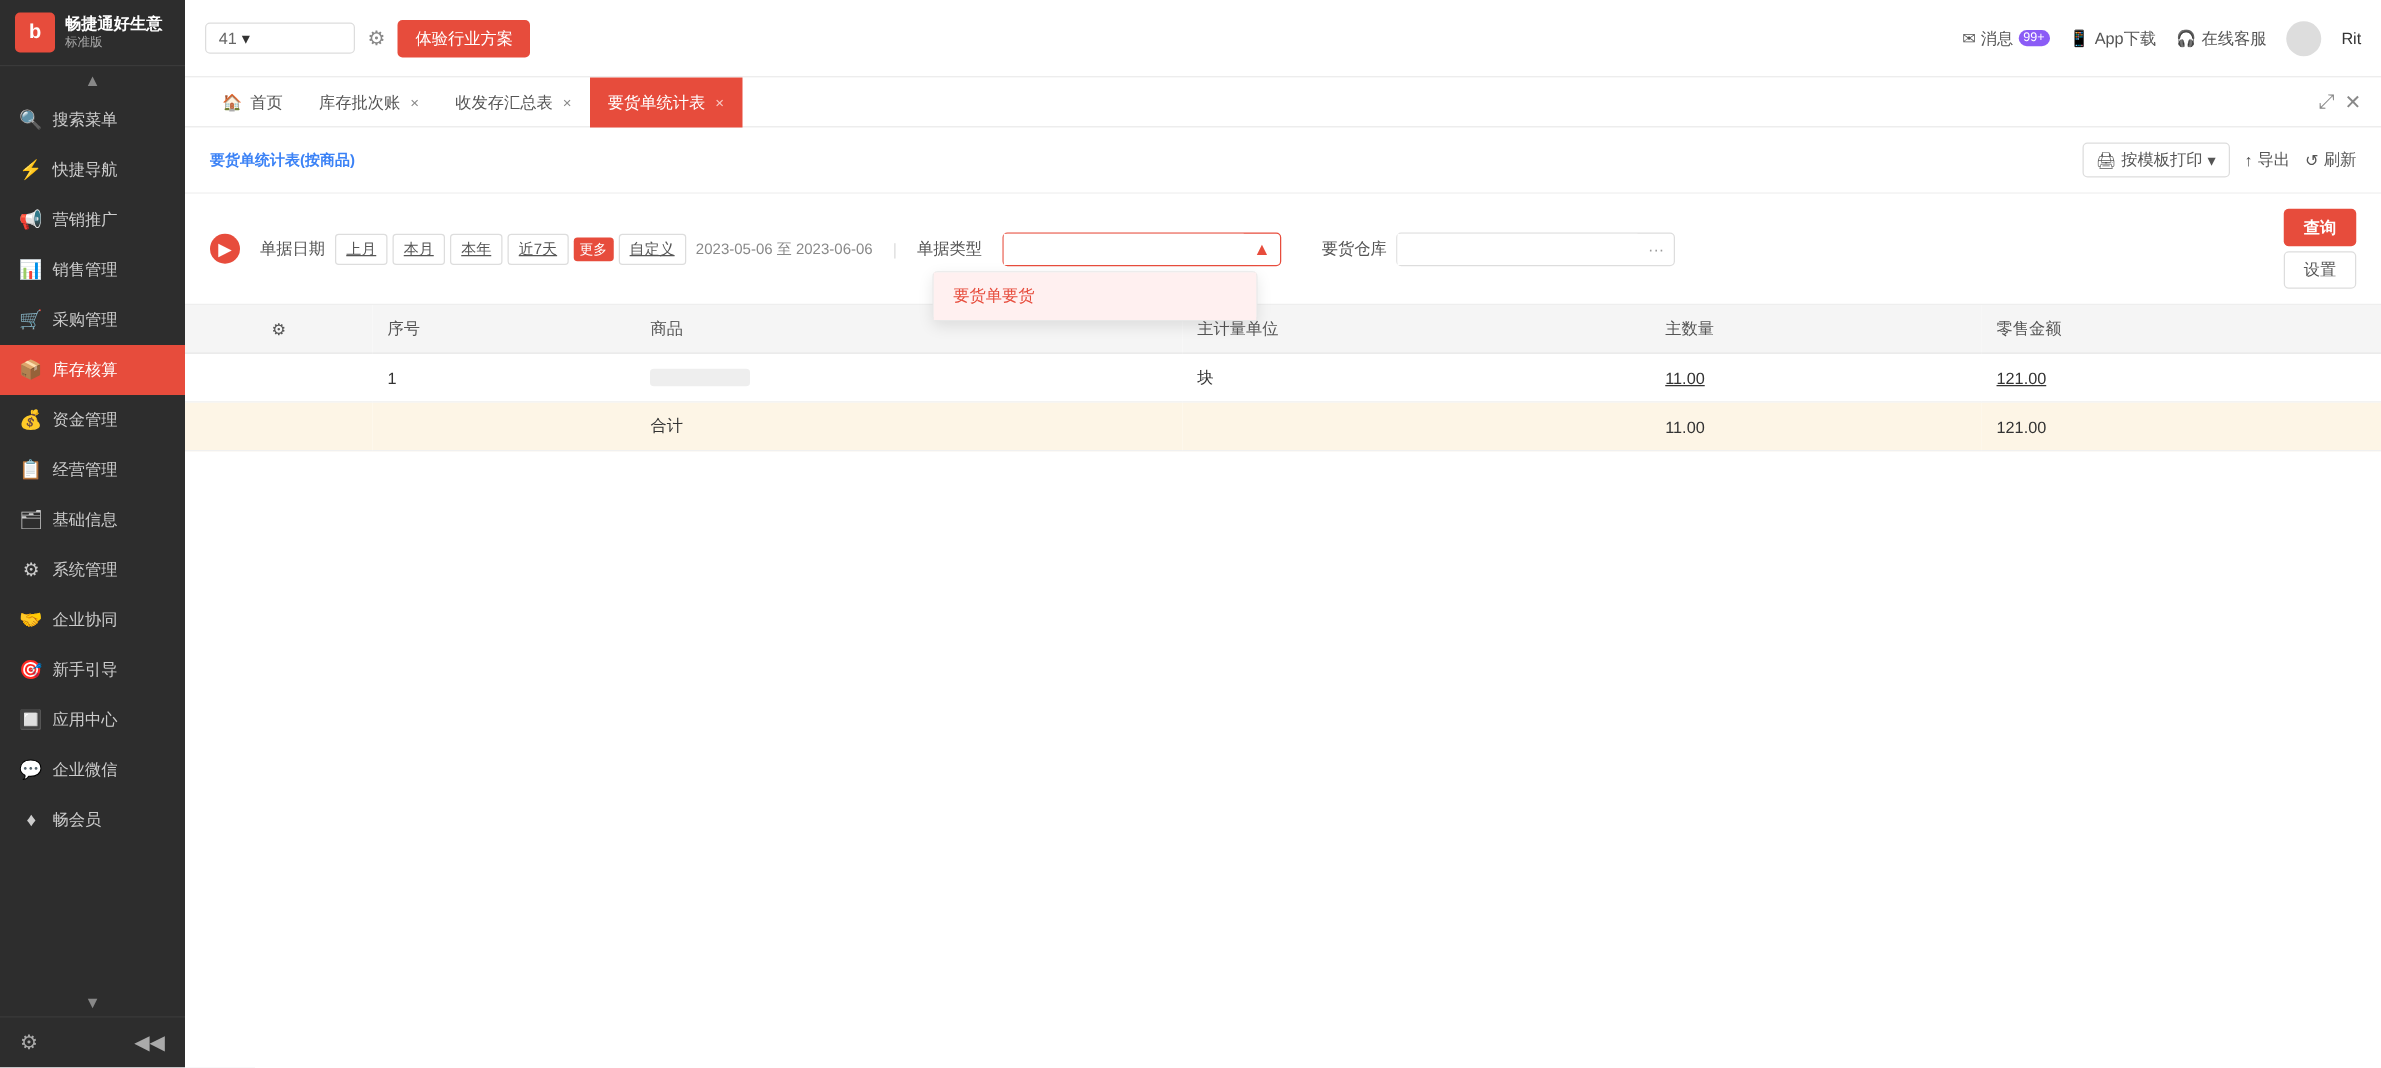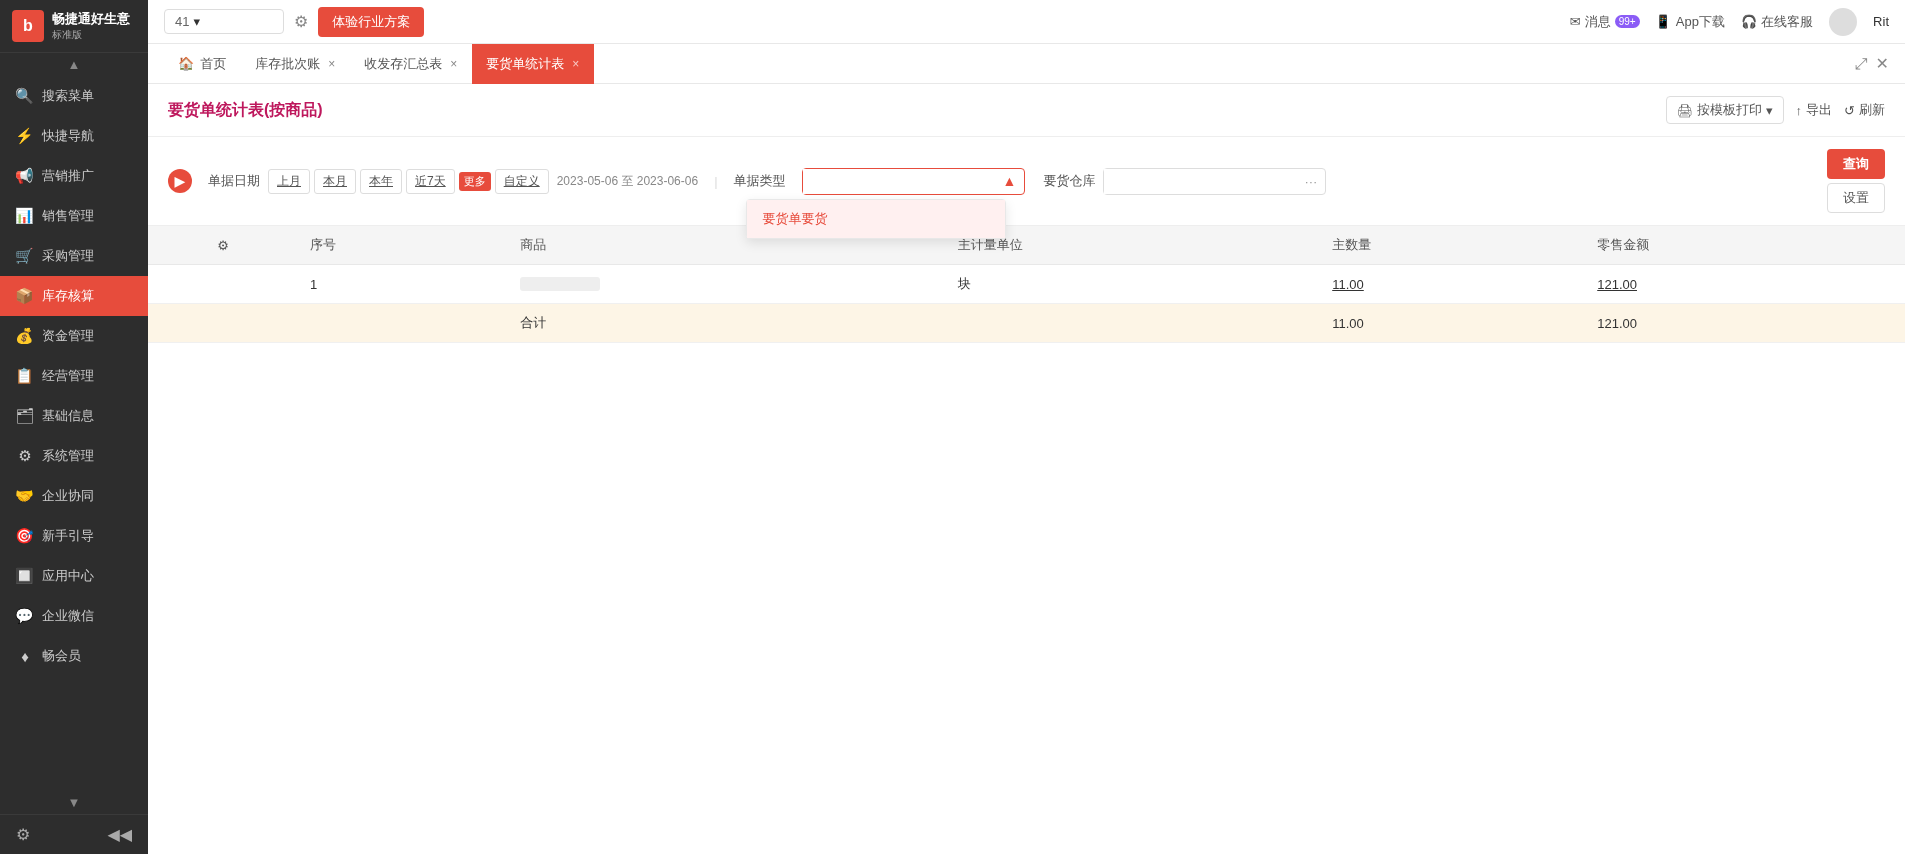--- a/index.html
+++ b/index.html
@@ -87,21 +87,21 @@
       flex-direction: column;
       overflow: hidden;
     }
 
     
     .topbar {
       background: white;
       display: flex;
       align-items: center;
       padding: 0 16px;
-      height: 44px;
+      height: 62px;
       border-bottom: 1px solid #e8e8e8;
       gap: 12px;
       flex-shrink: 0;
     }
     .topbar-left {
       display: flex;
       align-items: center;
       gap: 10px;
       flex: 1;
     }
@@ -218,23 +218,23 @@
     .page-header {
       background: white;
       padding: 12px 20px;
       display: flex;
       align-items: center;
       justify-content: space-between;
       border-bottom: 1px solid #eee;
       flex-shrink: 0;
     }
     .page-title {
-      font-size: 16px;
+      font-size: 12px;
       font-weight: bold;
-      color: #be185d;
+      color: #3b82f6;
     }
     .page-actions {
       display: flex;
       align-items: center;
       gap: 12px;
     }
     .page-action-btn {
       display: flex;
       align-items: center;
       gap: 4px;
@@ -363,21 +363,21 @@
       font-size: 13px;
       color: #333;
     }
     .dropdown-item.selected { background: #fff0f0; color: #e74c3c; }
 
     
     .warehouse-group {
       display: flex;
       align-items: center;
       gap: 8px;
-      margin-left: 2px;
+      margin-left: 16px;
     }
     .warehouse-input-wrapper {
       display: flex;
       align-items: center;
       border: 1px solid #ddd;
       border-radius: 4px;
       min-width: 180px;
     }
     .warehouse-input {
       border: none;

